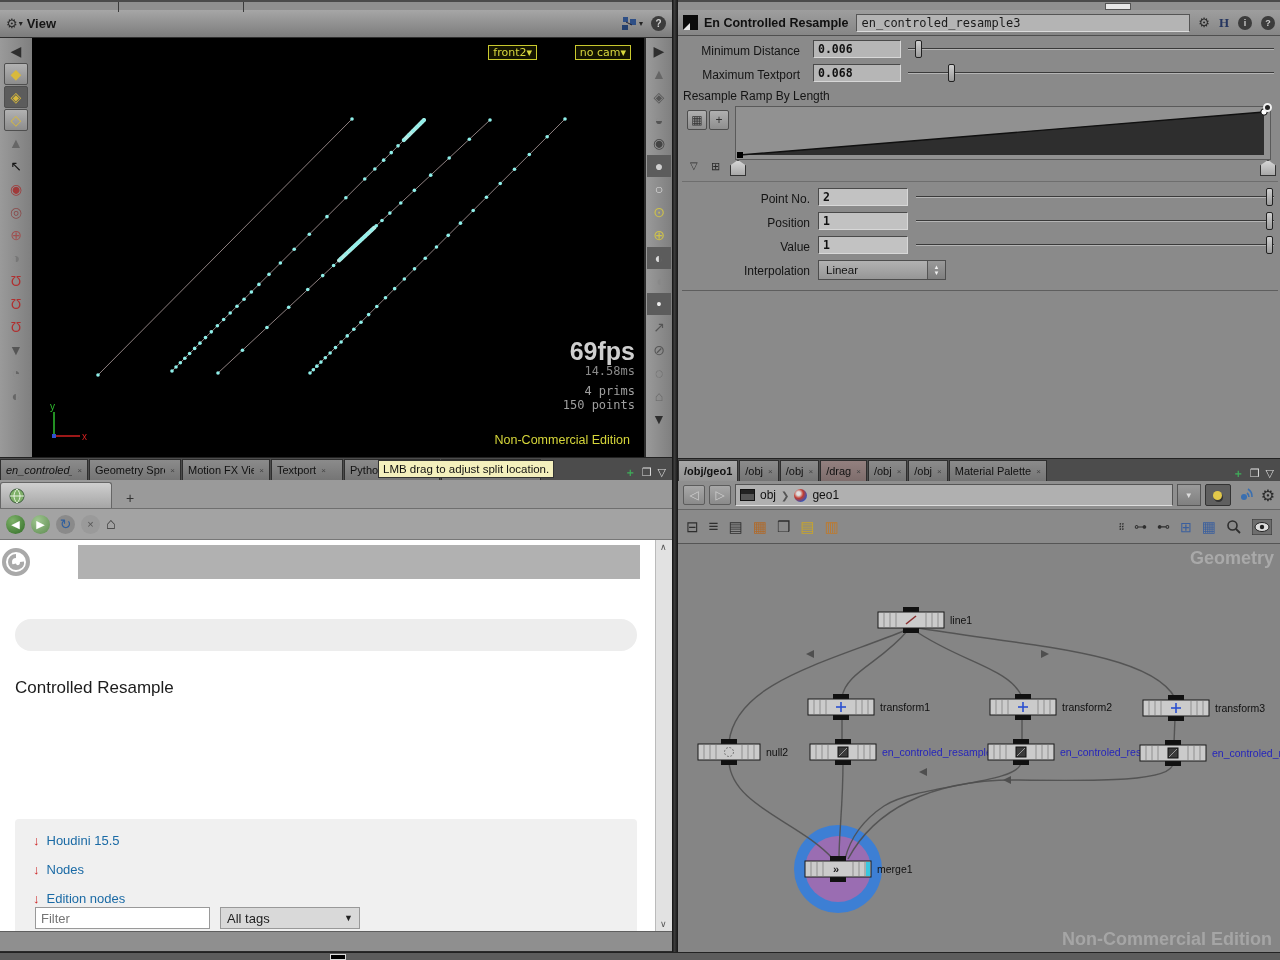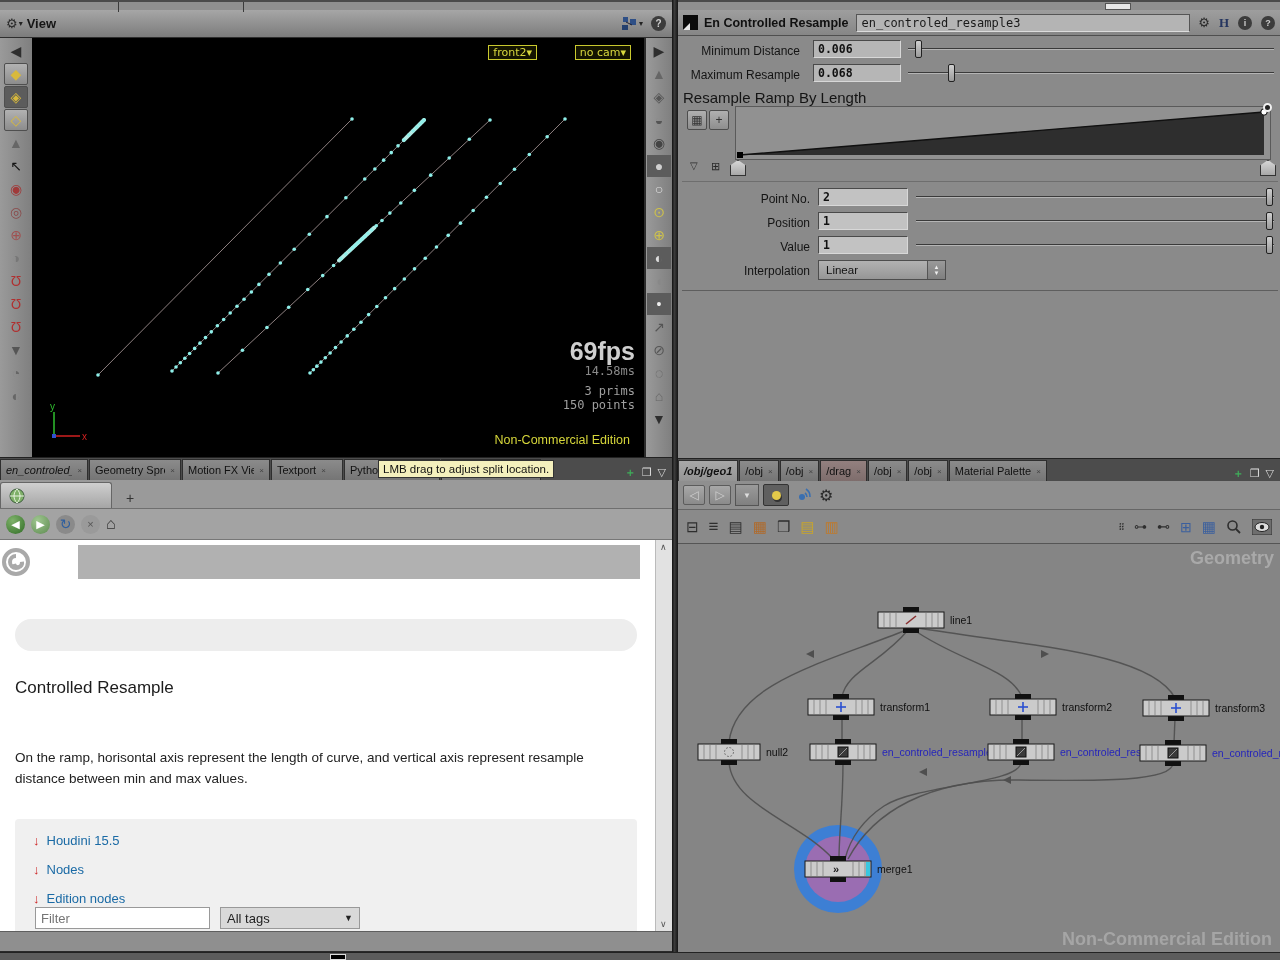--- a/index.html
+++ b/index.html
@@ -52,21 +52,21 @@
   .prims { font-size:12px; color:#9f9f9f; font-family:"DejaVu Sans Mono", monospace; line-height:14px; }
   .edition-vp { position:absolute; right:14px; top:395px; color:#d6d63a; font-size:12.5px; }
 
   
   .tabstrip { height:23px; background:#4c4c4c; border-top:1px solid #222; display:flex;
               align-items:flex-end; position:relative; }
   .ptab { height:21px; margin-right:1px; background:linear-gradient(#8b8b8b,#757575);
           border:1px solid #2e2e2e; border-bottom:none; font-size:11px; color:#111;
           display:flex; align-items:center; padding:0 5px; white-space:nowrap; overflow:hidden; }
   .ptab .x { font-size:8px; color:#444; margin-left:5px; }
-  .ptab.active { background:linear-gradient(#a8a8a8,#949494); font-weight:bold;font-style:italic; }
+  .ptab.active { background:linear-gradient(#a8a8a8,#949494); font-weight:bold; }
   .ptab.shop { background:linear-gradient(#93807f,#7e6d6c); }
   .ptab.italic { font-style:italic; }
   .strip-ctrl { display:flex; align-items:center; gap:6px; margin-left:auto; padding:0 6px; color:#ccc; }
   .strip-ctrl span { font-size:11px; }
   .tooltip { position:absolute; left:378px; top:2px; height:18px; background:#f4f0bd;
              border:1px solid #333; color:#111; font-size:11.5px; line-height:16px;
              padding:0 4px; z-index:5; }
 
   
   .btabbar { height:29px; background:#9a9a9a; border-bottom:1px solid #6f6f6f; display:flex; align-items:flex-end; }
@@ -126,21 +126,21 @@
              font-weight:bold; display:inline-flex; align-items:center; justify-content:center; }
   .plabel { position:absolute; font-size:12px; color:#141414; text-align:right; }
   .pbox { position:absolute; height:18px; background:#b6b6b6; border:1px solid #4a4a4a;
           border-bottom-color:#d8d8d8; border-right-color:#d8d8d8; font-family:"DejaVu Sans Mono", monospace;
           font-size:11.5px; font-weight:bold; color:#111; padding:1px 0 0 4px; }
   .ptrack { position:absolute; height:18px; }
   .ptrack .groove { position:absolute; left:0; right:2px; top:8px; height:2px; background:#3a3a3a;
                     border-bottom:1px solid #b5b5b5; }
   .ptrack .handle { position:absolute; top:0; width:7px; height:18px; background:linear-gradient(#cfcfcf,#9a9a9a);
                     border:1px solid #222; border-radius:2px; }
-  .sectlabel { position:absolute; font-size:15px; color:#141414;text-align:center; }
+  .sectlabel { position:absolute; font-size:12px; color:#141414;text-align:center; }
   .rampbtn { position:absolute; width:20px; height:20px; background:linear-gradient(#b0b0b0,#8e8e8e);
              border:1px solid #4d4d4d; border-radius:2px; color:#333; font-size:12px;
              display:flex; align-items:center; justify-content:center; }
   .rampwrap { position:absolute; left:57px; top:106px; width:536px; height:54px; background:#919191;
               border:1px solid #5a5a5a; }
   .ramp-endring { position:absolute; left:585px; top:103px; width:9px; height:9px; border:2px solid #f2f2f2;
                   border-radius:50%; background:#222; }
   .pent { position:absolute; width:16px; height:16px; background:linear-gradient(#d6d6d6,#a8a8a8);
           border:1px solid #333; clip-path:polygon(50% 0, 100% 35%, 100% 100%, 0 100%, 0 35%); }
   .groupline { position:absolute; left:4px; right:2px; height:1px; background:#6e6e6e; }
@@ -324,21 +324,21 @@
               <line x1="22" y1="398" x2="48" y2="398" stroke="#d02020" stroke-width="1.5"></line>
               <rect x="20" y="396" width="4" height="4" fill="#3050d0"></rect>
               <text x="18" y="372" fill="#2fbf2f" font-size="10">y</text>
               <text x="50" y="402" fill="#d02020" font-size="10">x</text>
             </svg>
           <div class="campill" style="right:107px"><span>front2</span>▾</div>
           <div class="campill" style="right:13px"><span>no cam</span>▾</div>
           <div class="stats" style="top:300px">
             <div class="fps">69fps</div>
             <div class="ms">14.58ms</div>
-            <div class="prims" style="margin-top:6px">3  prims</div>
+            <div class="prims" style="margin-top:6px">4  prims</div>
             <div class="prims">150 points</div>
           </div>
           <div class="edition-vp">Non-Commercial Edition</div>
         </div>
         <div class="vtools right" id="vtools-right">
             <div class="ticon" style="color: rgb(46, 46, 46);">▶</div>
             <div class="ticon" style="color: rgb(102, 102, 102);">▲</div>
             <div class="ticon" style="color: rgb(85, 85, 85);">◈</div>
             <div class="ticon" style="color: rgb(85, 85, 85);">◒</div>
             <div class="ticon" style="color: rgb(68, 68, 68);">◉</div>
@@ -409,21 +409,20 @@
         <span class="homeicon">⌂</span>
       </div>
       <div class="bcontent">
         <svg class="abs" style="left:2px;top:8px" width="28" height="28">
           <circle cx="14" cy="14" r="12" fill="none" stroke="#a9a9a9" stroke-width="4"></circle>
           <path d="M14 14 m0 -6 a6 6 0 1 0 6 6 a4 4 0 0 1 -8 2" fill="none" stroke="#a9a9a9" stroke-width="4"></path>
         </svg>
         <div class="helpband"></div>
         <div class="pillbar"></div>
         <div class="h1">Controlled Resample</div>
-        <div class="para" style="top:207px">On the ramp, horisontal axis represent the length of curve, and vertical axis represent resample distance between min and max values.</div>
         <div class="linkpanel">
           <div id="linklist">
               <div class="hlink">
                 <span class="arr">↓</span>
                 <span class="txt">Houdini 15.5</span>
               </div>
               <div class="hlink">
                 <span class="arr">↓</span>
                 <span class="txt">Nodes</span>
               </div>
@@ -469,21 +468,21 @@
         </span>
       </div>
 
       <span class="plabel" style="left:0;top:44px;width:122px">Minimum Distance</span>
       <div class="pbox" style="left:135px;top:40px;width:88px">0.006</div>
       <div class="ptrack" id="track-min" style="left:230px;top:40px;width:368px">
         <div class="groove"></div>
           <div class="handle" style="left: calc(2% - 0.16px);"></div>
       </div>
 
-      <span class="plabel" style="left:0;top:68px;width:122px">Maximum Resample</span>
+      <span class="plabel" style="left:0;top:68px;width:122px">Maximum Textport</span>
       <div class="pbox" style="left:135px;top:64px;width:88px">0.068</div>
       <div class="ptrack" id="track-max" style="left:230px;top:64px;width:368px">
         <div class="groove"></div>
           <div class="handle" style="left: calc(11% - 0.88px);"></div>
       </div>
 
       <span class="sectlabel" style="left:5px;top:89px">Resample Ramp By Length</span>
 
       <div class="rampbtn" style="left:9px;top:110px">▦</div>
       <div class="rampbtn" style="left:31px;top:110px">+</div>
@@ -564,20 +563,27 @@
         <div class="strip-ctrl">
           <span style="color:#3fae5a;font-weight:bold">＋</span>
           <span style="color:#ddd">❒</span>
           <span style="color:#ddd">▽</span>
         </div>
       </div>
 
     <div class="pathbar">
       <span class="chev">◁</span>
       <span class="chev">▷</span>
+      <div class="crumbfield">
+        <span class="clapper"></span>
+        <span>obj</span>
+        <span class="crumbsep">❯</span>
+        <span class="ball"></span>
+        <span>geo1</span>
+      </div>
       <span class="crumb-dd">▼</span>
       <span class="pinbtn">
           <span class="pinhead"></span>
         </span>
       <span class="radar">
         <svg width="20" height="20">
             <circle cx="8" cy="12" r="3" fill="#3a6fb0"></circle>
         <path d="M12 4 a9 9 0 0 1 4 8 M11 8 a5 5 0 0 1 2 4" stroke="#3a6fb0" fill="none" stroke-width="1.6"></path>
           </svg>
       </span>

